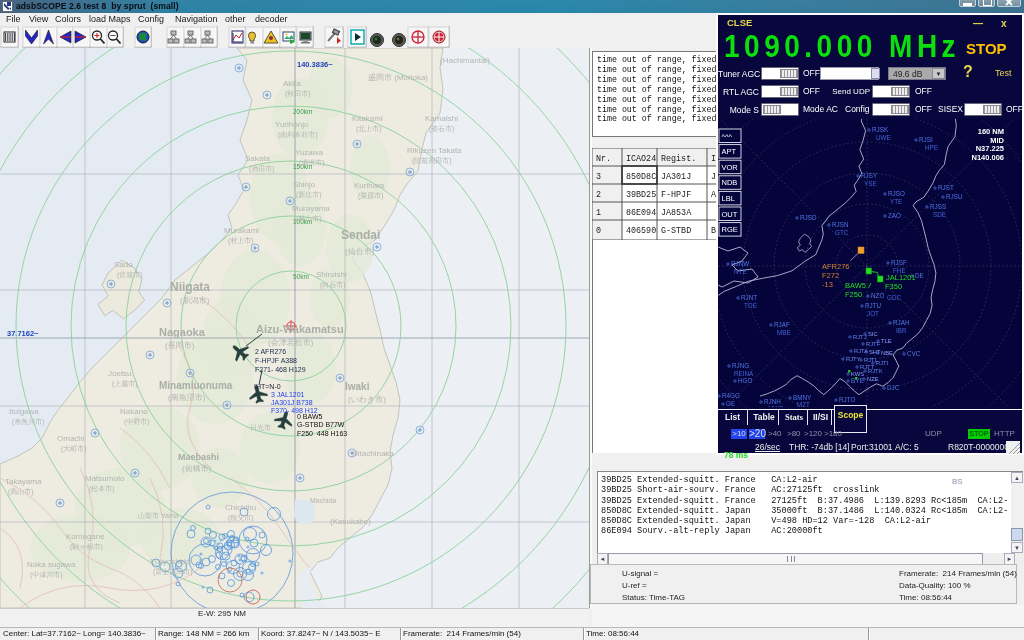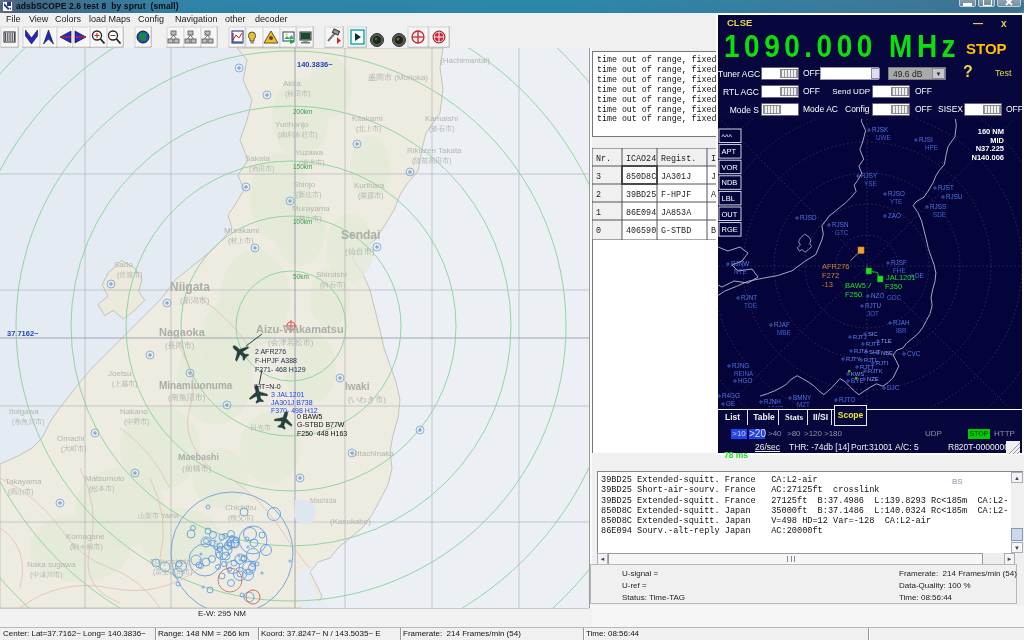--- a/index.html
+++ b/index.html
@@ -1,20 +1,20 @@
 <!DOCTYPE html>
 <html><head><meta charset="utf-8"><style>
 *{margin:0;padding:0;box-sizing:border-box;}
 html,body{width:1024px;height:640px;overflow:hidden;}
 body{font-family:"Liberation Sans",sans-serif;background:#f0f0f0;position:relative;}
 .abs{position:absolute;}
 .mono{font-family:"Liberation Mono",monospace;}
 </style></head><body>
 
-<div class="abs" style="left:0;top:0;width:1024px;height:13px;background:linear-gradient(180deg,#3e7d96 0%,#2e7b9b 40%,#1f6d90 100%);border-radius:6px;">
+<div class="abs" style="left:0;top:0;width:1024px;height:13px;background:linear-gradient(180deg,#3e7d96 0%,#2e7b9b 40%,#1f6d90 100%);">
  <div class="abs" style="left:0;top:0;width:1024px;height:13px;background:linear-gradient(90deg,#49617c 0%,#2f85a8 18%,#2a8aad 55%,#3a7d9e 78%,#40718e 100%);opacity:.85;"></div>
  <div class="abs" style="left:2px;top:1px;width:11px;height:11px;background:#fff;border:1px solid #667;">
    <div class="abs" style="left:1px;top:1px;width:7px;height:7px;background:#223a8c;clip-path:polygon(0 0,100% 100%,100% 60%,60% 100%,0 40%);"></div>
    <div class="abs" style="left:4px;top:0px;width:4px;height:4px;background:#223a8c;"></div>
  </div>
  <div class="abs" style="left:16px;top:1px;font-size:8.5px;font-weight:bold;color:#0b0b14;letter-spacing:0.1px;">adsbSCOPE 2.6 test 8&nbsp; by sprut&nbsp; (small)</div>
  <div class="abs" style="left:959px;top:-4px;width:17px;height:11px;background:linear-gradient(180deg,#8fa6b4,#6f8a9a);border:1px solid #c2d2dc;border-radius:2px;">
       <div class="abs" style="left:3px;top:6px;width:9px;height:3px;background:#fff;"></div>
     </div>
  <div class="abs" style="left:978px;top:-4px;width:17px;height:11px;background:linear-gradient(180deg,#8fa6b4,#6f8a9a);border:1px solid #c2d2dc;border-radius:2px;">
@@ -733,21 +733,21 @@
       <text x="286" y="23.5" font-size="7.5" fill="#fff" text-anchor="end" font-weight="bold">MID</text>
       <text x="286" y="32.0" font-size="7.5" fill="#fff" text-anchor="end" font-weight="bold">N37.225</text>
       <text x="286" y="40.5" font-size="7.5" fill="#fff" text-anchor="end" font-weight="bold">N140.006</text>
     </svg>
 <div class="abs" style="left:0px;top:390px;width:304px;height:22px;">
       <div class="abs" style="left:0;top:4px;width:304px;height:1px;background:#fff;"></div>
       <div class="abs" style="left:0px;top:5px;width:30px;height:15px;border-right:1.5px solid #e8e8f0;font-size:8.5px;font-weight:bold;color:#f0f0f0;text-align:center;line-height:14px;">List</div>
       <div class="abs" style="left:32px;top:5px;width:29px;height:15px;border-right:1.5px solid #e8e8f0;font-size:8.5px;font-weight:bold;color:#f0f0f0;text-align:center;line-height:14px;">Table</div>
       <div class="abs" style="left:63px;top:5px;width:27px;height:15px;border-right:1.5px solid #e8e8f0;font-size:8.5px;font-weight:bold;color:#f0f0f0;text-align:center;line-height:14px;font-family:Liberation Serif, serif;">Stats</div>
       <div class="abs" style="left:92px;top:5px;width:22px;height:15px;border-right:1.5px solid #e8e8f0;font-size:8.5px;font-weight:bold;color:#f0f0f0;text-align:center;line-height:14px;">II/SI</div>
-      <div class="abs" style="left:116px;top:0px;width:33px;height:21px;border:1.5px solid #e8e8f0;background:#07073d;font-size:8.5px;font-weight:bold;color:#e8e433;text-align:center;line-height:19px;">Scope</div>
+      <div class="abs" style="left:116px;top:0px;width:33px;height:28px;border:1.5px solid #e8e8f0;background:#07073d;font-size:8.5px;font-weight:bold;color:#e8e433;text-align:center;line-height:19px;">Scope</div>
     </div>
     <div class="abs" style="left:0;top:414px;width:304px;height:13px;font-size:8px;color:#9090a8;">
       <div class="abs" style="left:13px;top:0;width:16px;height:10px;background:#2244ee;color:#ddd;font-size:8px;text-align:center;line-height:10px;">&gt;10</div>
       <div class="abs" style="left:31px;top:0;width:16px;height:10px;background:#2244ee;color:#ddd;font-size:10px;text-align:center;line-height:10px;">&gt;20</div>
       <div class="abs" style="left:50px;top:0;">&gt;40</div>
       <div class="abs" style="left:69px;top:0;">&gt;80</div>
       <div class="abs" style="left:86px;top:0;">&gt;120</div>
       <div class="abs" style="left:106px;top:0;">&gt;180</div>
       <div class="abs" style="left:207px;top:0;">UDP</div>
       <div class="abs" style="left:234px;top:0;margin-top:48px;">BS</div>

